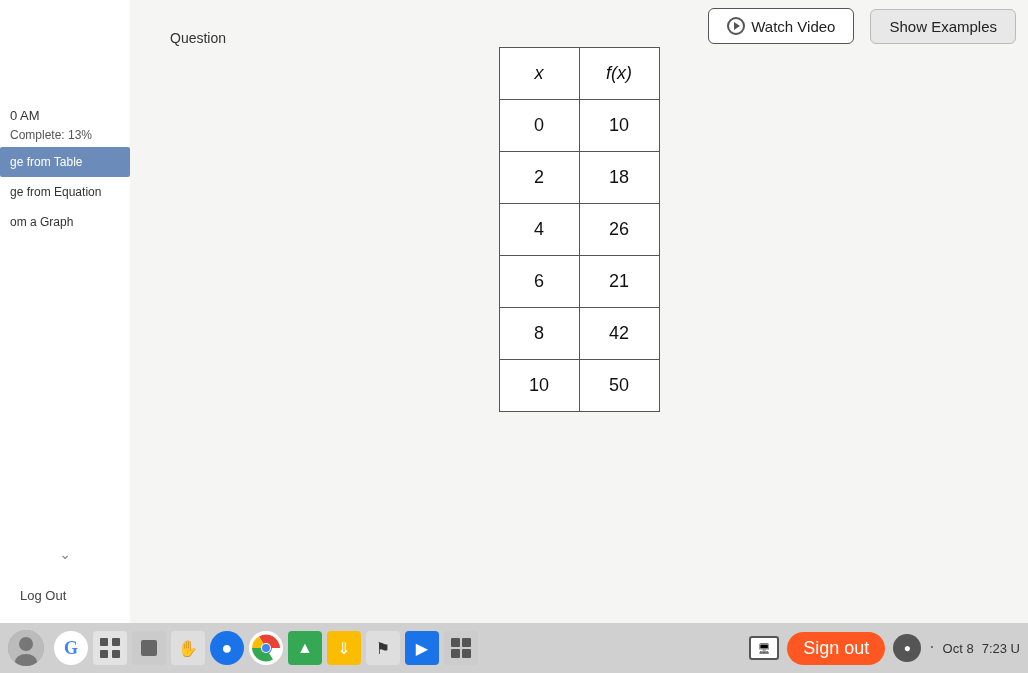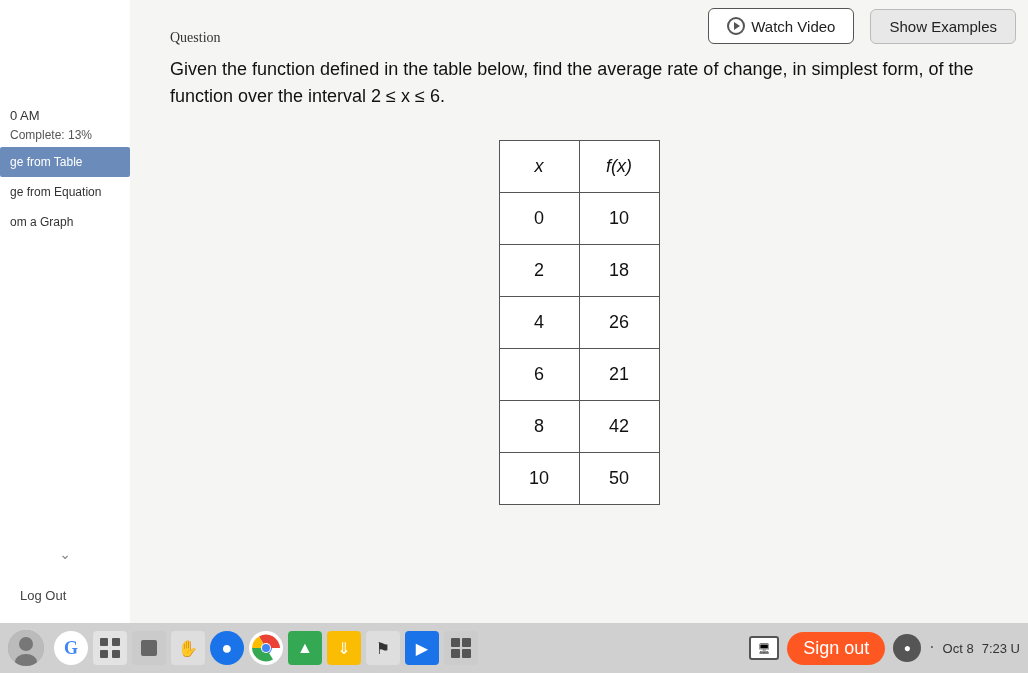--- a/index.html
+++ b/index.html
@@ -68,22 +68,22 @@
       left: 130px;
       right: 0;
       bottom: 50px;
       background: #f5f5f3;
       padding: 30px 40px 20px 40px;
     }
 
     .question-label {
       font-size: 14px;
       color: #333;
-      margin-bottom: 10px;
-      font-family: Liberation Serif, serif;
+      margin-bottom: 1px;
+      font-family: Liberation Sans, sans-serif;
       font-weight: normal;
     }
 
     .question-text {
       font-size: 18px;
       color: #111;
       line-height: 1.5;
       margin-bottom: 30px;
       font-family: Arial, sans-serif;
     }
@@ -303,24 +303,20 @@
       <span>om a Graph</span>
     </li>
   </ul>
 
   <div class="sidebar-chevron">⌄</div>
   <div class="sidebar-logout">Log Out</div>
 </div>
 
 <div class="main-content">
   <div class="question-label">Question</div>
-  <div class="question-text">
-    <span>Given the function defined in the table below, find the average rate of change, in simplest form, of the</span><br>
-    <span>function over the interval 2 ≤ x ≤ 6.</span>
-  </div>
 
   <table class="func-table">
     <thead>
       <tr>
         <th><i>x</i></th>
         <th><i>f</i>(<i>x</i>)</th>
       </tr>
     </thead>
     <tbody id="table-body">
     <tr>

